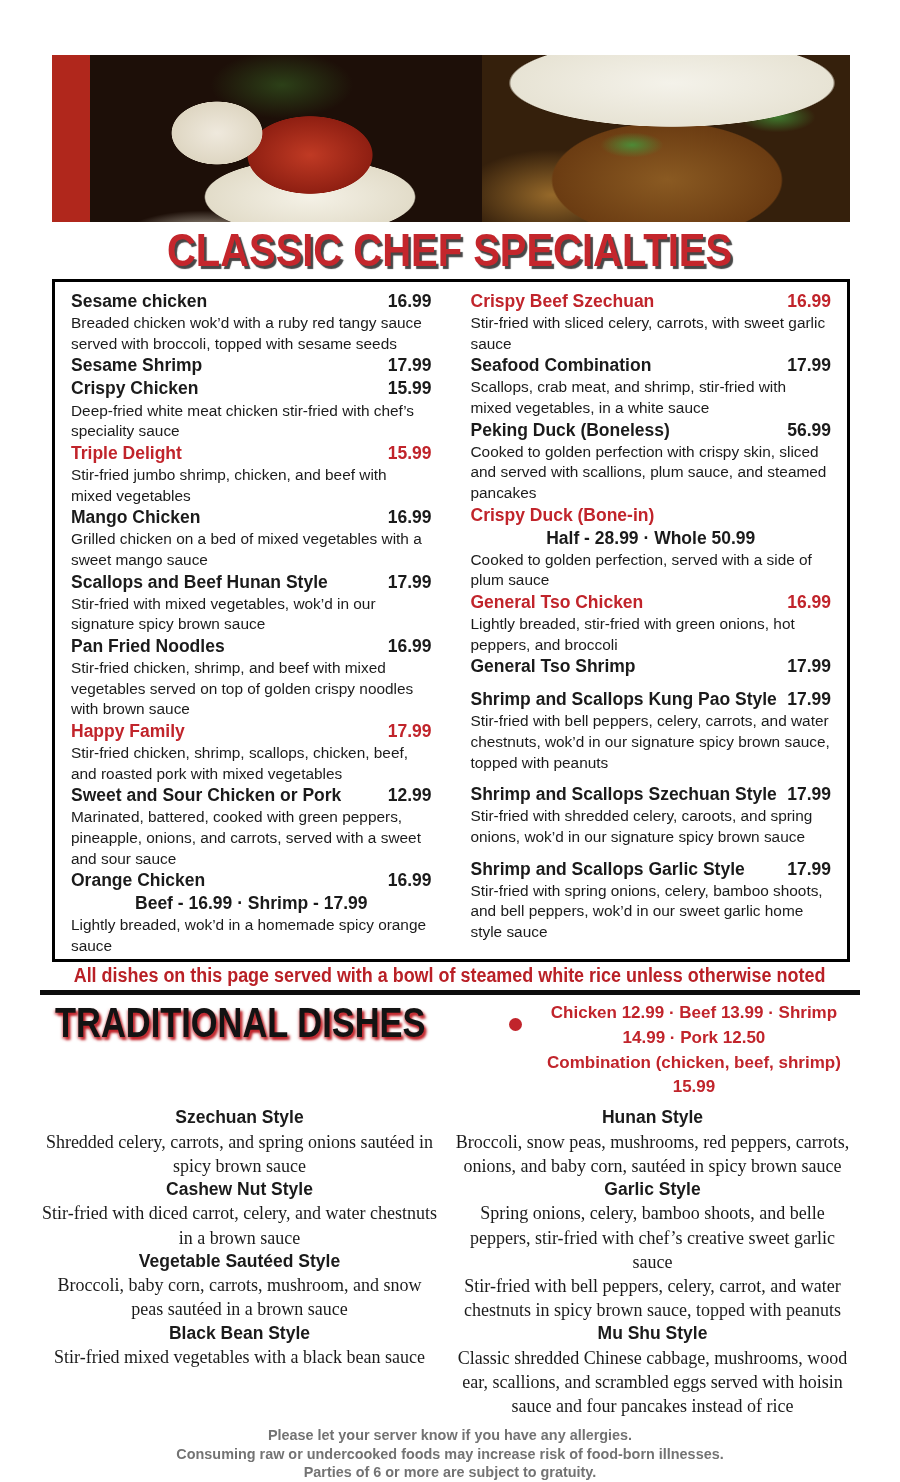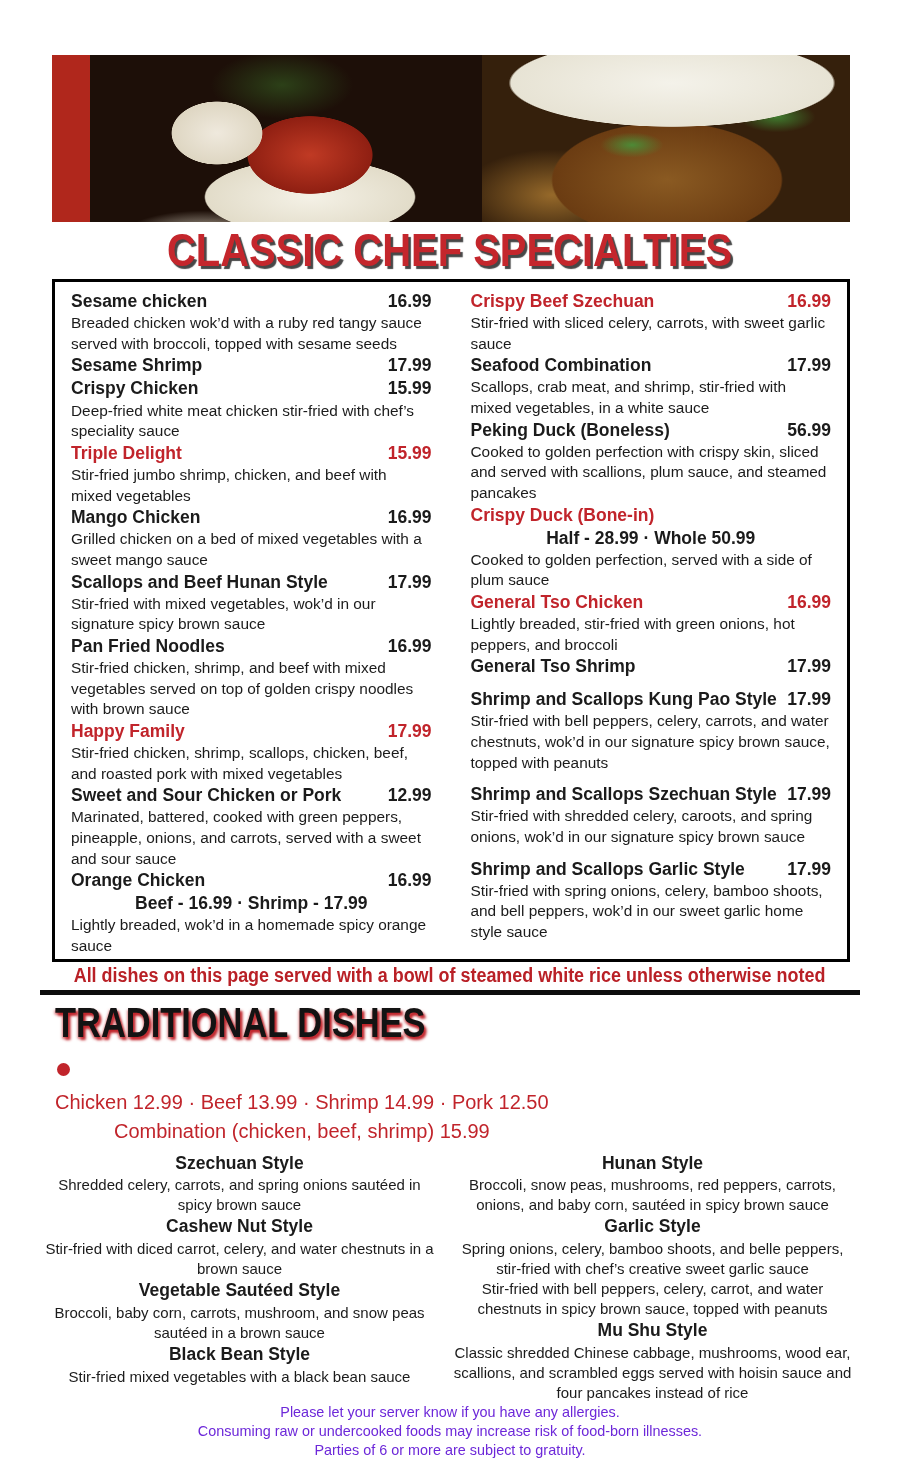--- a/index.html
+++ b/index.html
@@ -56,36 +56,36 @@
   .mi-sub{font-weight:bold;font-size:17.5px;text-align:center;line-height:1.3;}
   .mi-desc{font-size:15.4px;line-height:1.34;color:#1b1b1b;}
   
   .rice-note{text-align:center;margin-top:3px;line-height:1.1;}
   .rice-note span{
     display:inline-block;transform:scaleX(0.92);transform-origin:center;
     color:#b92026;font-weight:bold;font-size:19.5px;
   }
   .rule{height:5px;background:#0d0d0d;margin:4px 40px 0;}
   
-  .trad-header{display:flex;align-items:flex-start;margin:6px 42px 0 55px;flex-direction:column;}
+  .trad-header{display:flex;align-items:flex-start;margin:6px 42px 0 55px;}
   .trad-title span{
     display:inline-block;transform:scaleX(0.82);transform-origin:left center;
     font-size:42px;font-weight:800;color:#131313;line-height:1.05;
     text-shadow:3px 3px 3px #c0232a, -1px 2px 3px rgba(192,35,42,.65);
     white-space:nowrap;
   }
   .red-dot{width:13px;height:13px;border-radius:50%;background:#c1242b;margin:17px 8px 0 2px;flex:none;}
-  .trad-pricing{flex:1;text-align:center;color:#c1242b;font-weight:normal;font-size:20px;line-height:1.45;margin-top:12px;}
+  .trad-pricing{flex:1;text-align:center;color:#c1242b;font-weight:bold;font-size:17px;line-height:1.45;margin-top:0;}
   
   .trad-cols{display:flex;margin:6px 48px 0 40px;gap:14px;}
   .trad-col{flex:1;min-width:0;text-align:center;}
   .ti-name{font-weight:bold;font-size:17.5px;line-height:1.35;}
-  .ti-desc{font-size:15px;line-height:1.34;}
-  
-  .footer{text-align:center;margin-top:0;color:#6d28d9;font-weight:normal;}
+  .ti-desc{font-size:18px;line-height:1.34;font-family:Liberation Serif, serif;}
+  
+  .footer{text-align:center;margin-top:8px;color:#737373;font-weight:bold;}
   .foot-line{font-size:15px;line-height:1.25;transform:scaleX(0.96);transform-origin:center;}
 </style>
 </head>
 <body>
 
 <div class="banner">
   <div class="photo photo-left"></div>
   <div class="photo photo-right"></div>
 </div>
 

